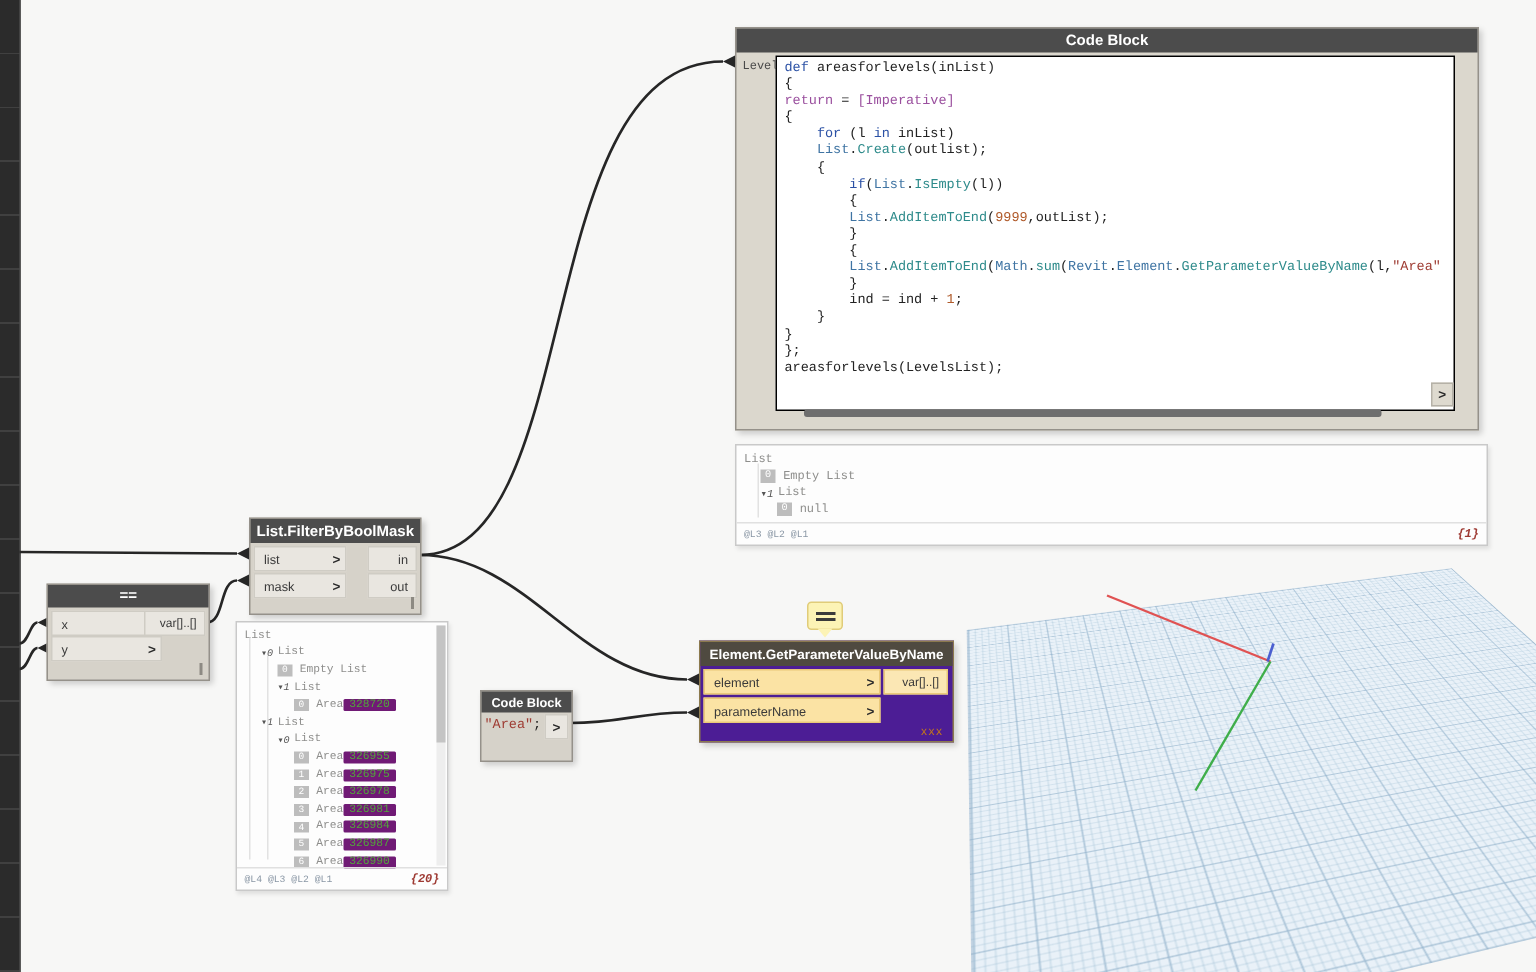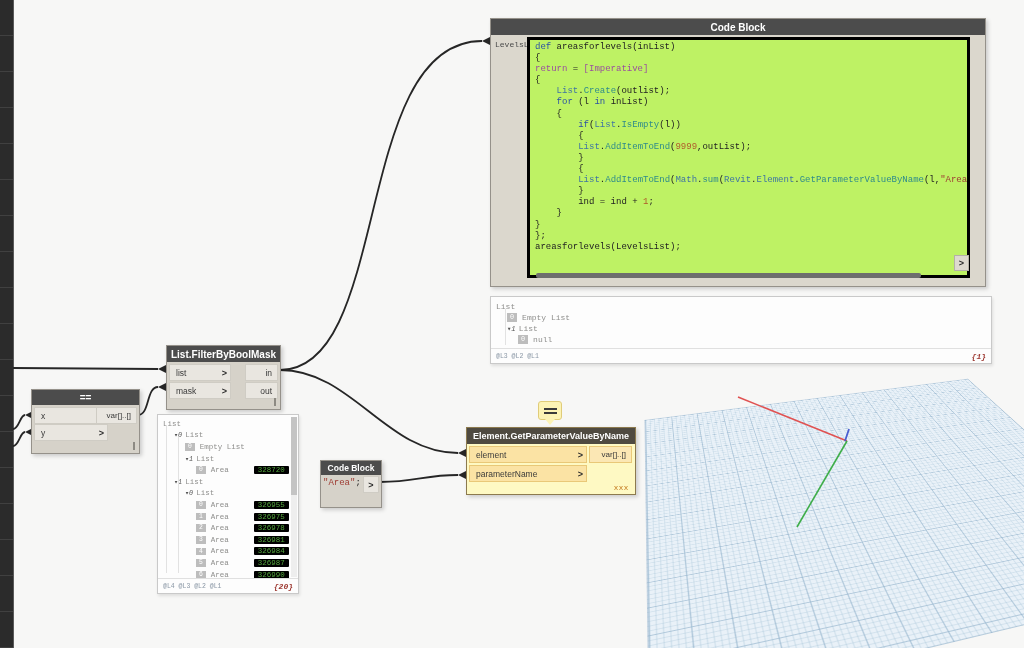--- a/index.html
+++ b/index.html
@@ -26,41 +26,41 @@
   .port-box .chev{margin-left:auto;font-weight:bold;font-size:9px;color:#2b2b2b;padding-right:3px;}
   .port-label{padding-left:6px;white-space:nowrap;}
   .out-box{position:absolute;background:#e9e6e0;border:1px solid #cfccc4;height:15px;
     display:flex;align-items:center;justify-content:flex-end;font-size:8.5px;color:#3a3a3a;padding-right:5px;}
   .lacing{position:absolute;right:4px;bottom:3px;width:2px;height:8px;background:#8d8a83;}
 
   
   #node-codeblock-main{left:490px;top:18px;width:494px;height:267px;background:#dbd7cd;}
   #node-codeblock-main .node-header{font-size:10px;}
   #cb-gutter-label{position:absolute;left:4px;top:21px;font-size:8px;color:#4a4a4a;font-family:"Liberation Mono",monospace;}
-  #code-area{position:absolute;left:36px;top:18px;right:15px;height:233px;background:#bef264;
-    border:3px solid #000000;overflow:hidden;padding:2px 0 0 5px;}
+  #code-area{position:absolute;left:26px;top:18px;right:15px;height:233px;background:#ffffff;
+    border:1px solid #000000;overflow:hidden;padding:2px 0 0 5px;}
   .code-line{font-family:"Liberation Mono",monospace;font-size:9px;line-height:11.1px;white-space:pre;color:#222;}
   .tk-d{color:#222;} .tk-k{color:#2b51a5;} .tk-p{color:#9a4f9e;} .tk-c{color:#3f74a3;}
   .tk-m{color:#2e8b8b;} .tk-s{color:#9e3b32;} .tk-n{color:#b05a2a;}
   #cb-hscroll{position:absolute;left:45px;top:254px;width:385px;height:5px;background:#6e6e6e;border-radius:2px;}
   #cb-out-port{position:absolute;right:16px;top:236px;width:13px;height:14px;background:#dedacf;border:1px solid #b5b1a7;
     font-size:9px;font-weight:bold;color:#2b2b2b;display:flex;align-items:center;justify-content:center;}
 
   
   .preview-panel{position:absolute;background:#fdfdfd;border:1px solid #c9c9c9;z-index:4;
     box-shadow:1px 2px 3px rgba(0,0,0,0.10);font-family:"Liberation Mono",monospace;}
   #preview-main{left:490px;top:296px;width:500px;height:66px;}
   #preview-filter{left:157px;top:414px;width:140px;height:178px;}
   .prow{display:flex;align-items:center;white-space:nowrap;overflow:hidden;}
   #preview-main .prow{height:11px;font-size:8px;}
   #preview-filter .prow{height:11.6px;font-size:7.5px;}
   .exp{color:#555;font-style:italic;margin-right:3px;font-size:90%;}
   .pbadge{background:#bdbdbd;color:#fff;padding:0 3px;margin-right:5px;font-size:85%;line-height:1.2;}
   .plabel{color:#8e8e8c;}
-  .pvalue{background:#000000;color:#53a43c;padding:0 4px;margin-left:25px;border-radius:1px;}
+  .pvalue{background:#701a75;color:#53a43c;padding:0 4px;margin-left:0;border-radius:1px;}
   .preview-footer{position:absolute;left:0;right:0;bottom:0;height:14px;border-top:1px solid #e0e0e0;
     display:flex;align-items:center;font-size:6.5px;color:#8a97a5;padding:0 5px;}
   .preview-count{margin-left:auto;color:#9e3a33;font-style:italic;font-weight:bold;font-size:8px;}
   .pscroll{position:absolute;right:1px;top:2px;width:6px;height:160px;background:#eeeeee;}
   .pscroll .thumb{width:6px;height:78px;background:#c4c4c4;}
   .guide{position:absolute;width:1px;background:#e2e2e2;}
 
   
   #node-equals{left:31px;top:389px;width:107px;height:63px;}
   #node-equals .node-header{height:15px;}
@@ -71,21 +71,21 @@
 
   
   #node-codeblock-area{left:320px;top:460px;width:60px;height:46px;}
   #node-codeblock-area .node-header{height:14px;font-size:8.5px;}
   #cb2-expr{position:absolute;left:2px;top:17px;font-family:"Liberation Mono",monospace;font-size:9px;white-space:nowrap;}
   #cb2-expr .str{color:#9e3b32;} #cb2-expr .end{color:#222;}
   #cb2-out{position:absolute;right:2px;top:15px;width:14px;height:15px;background:#e9e6e0;border:1px solid #cfccc4;
     font-size:9px;font-weight:bold;display:flex;align-items:center;justify-content:center;color:#2b2b2b;}
 
   
-  #node-element{left:466px;top:427px;width:168px;height:66px;background:#fef9c3;border:1px solid #8c7a4e;}
+  #node-element{left:466px;top:427px;width:168px;height:66px;background:#4c1d95;border:1px solid #8c7a4e;}
   #node-element .node-header{background:#4f4a40;font-size:9px;}
   #node-element .port-box{background:#fbe3a4;border:1px solid #e9c878;}
   #node-element .out-box{background:#fbe7b4;border:1px solid #e9c878;}
   #element-badge{position:absolute;right:6px;bottom:2px;font-size:8px;font-weight:normal;color:#c2761b;letter-spacing:1px;}
 
   
   #warn-bubble{position:absolute;left:538px;top:401px;width:22px;height:17px;background:#fcf3b5;
     border:1px solid #e0cc79;border-radius:3px;z-index:5;display:flex;flex-direction:column;
     justify-content:center;gap:2px;align-items:center;}
   #warn-bubble .bline{width:13px;height:2px;background:#3a3a3a;}
@@ -250,22 +250,22 @@
 
   <div class="node" id="node-codeblock-main">
     <div class="node-header">Code Block</div>
     <div id="cb-gutter-label">LevelsList</div>
     <div id="code-area">
       <div id="code-lines">
           <div class="code-line"><span class="tk-k">def</span><span class="tk-d"> areasforlevels(inList)</span></div>
           <div class="code-line"><span class="tk-d">{</span></div>
           <div class="code-line"><span class="tk-p">return</span><span class="tk-d"> = </span><span class="tk-p">[Imperative]</span></div>
           <div class="code-line"><span class="tk-d">{</span></div>
+          <div class="code-line"><span class="tk-d">    </span><span class="tk-k">for</span><span class="tk-d"> (l </span><span class="tk-k">in</span><span class="tk-d"> inList)</span></div>
           <div class="code-line"><span class="tk-d">    </span><span class="tk-c">List</span><span class="tk-d">.</span><span class="tk-m">Create</span><span class="tk-d">(outlist);</span></div>
-          <div class="code-line"><span class="tk-d">    </span><span class="tk-k">for</span><span class="tk-d"> (l </span><span class="tk-k">in</span><span class="tk-d"> inList)</span></div>
           <div class="code-line"><span class="tk-d">    {</span></div>
           <div class="code-line"><span class="tk-d">        </span><span class="tk-k">if</span><span class="tk-d">(</span><span class="tk-c">List</span><span class="tk-d">.</span><span class="tk-m">IsEmpty</span><span class="tk-d">(l))</span></div>
           <div class="code-line"><span class="tk-d">        {</span></div>
           <div class="code-line"><span class="tk-d">        </span><span class="tk-c">List</span><span class="tk-d">.</span><span class="tk-m">AddItemToEnd</span><span class="tk-d">(</span><span class="tk-n">9999</span><span class="tk-d">,outList);</span></div>
           <div class="code-line"><span class="tk-d">        }</span></div>
           <div class="code-line"><span class="tk-d">        {</span></div>
           <div class="code-line"><span class="tk-d">        </span><span class="tk-c">List</span><span class="tk-d">.</span><span class="tk-m">AddItemToEnd</span><span class="tk-d">(</span><span class="tk-c">Math</span><span class="tk-d">.</span><span class="tk-m">sum</span><span class="tk-d">(</span><span class="tk-c">Revit</span><span class="tk-d">.</span><span class="tk-c">Element</span><span class="tk-d">.</span><span class="tk-m">GetParameterValueByName</span><span class="tk-d">(l,</span><span class="tk-s">"Area"</span></div>
           <div class="code-line"><span class="tk-d">        }</span></div>
           <div class="code-line"><span class="tk-d">        ind = ind + </span><span class="tk-n">1</span><span class="tk-d">;</span></div>
           <div class="code-line"><span class="tk-d">    }</span></div>

